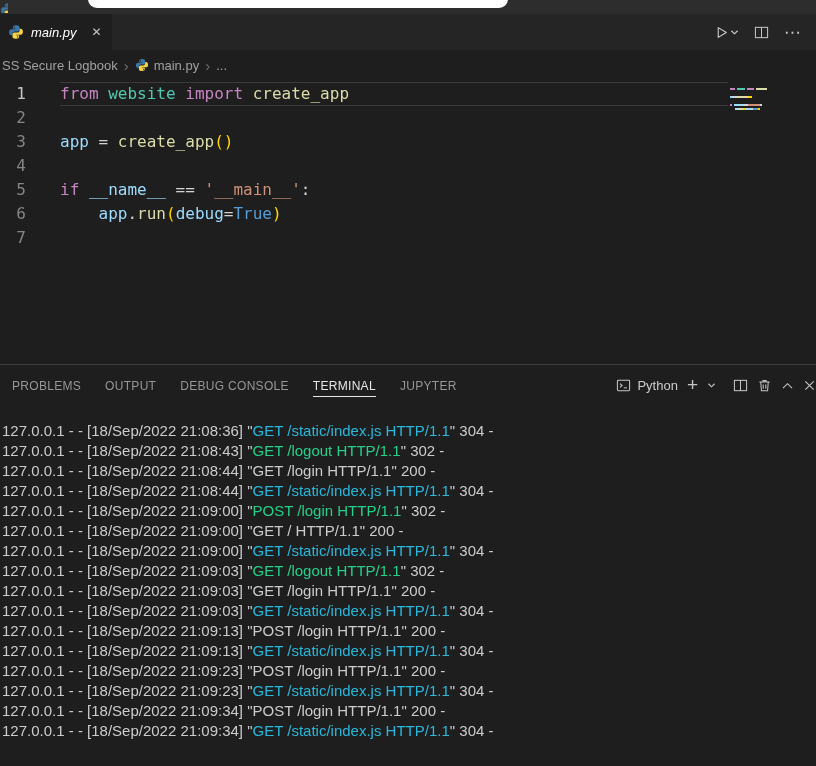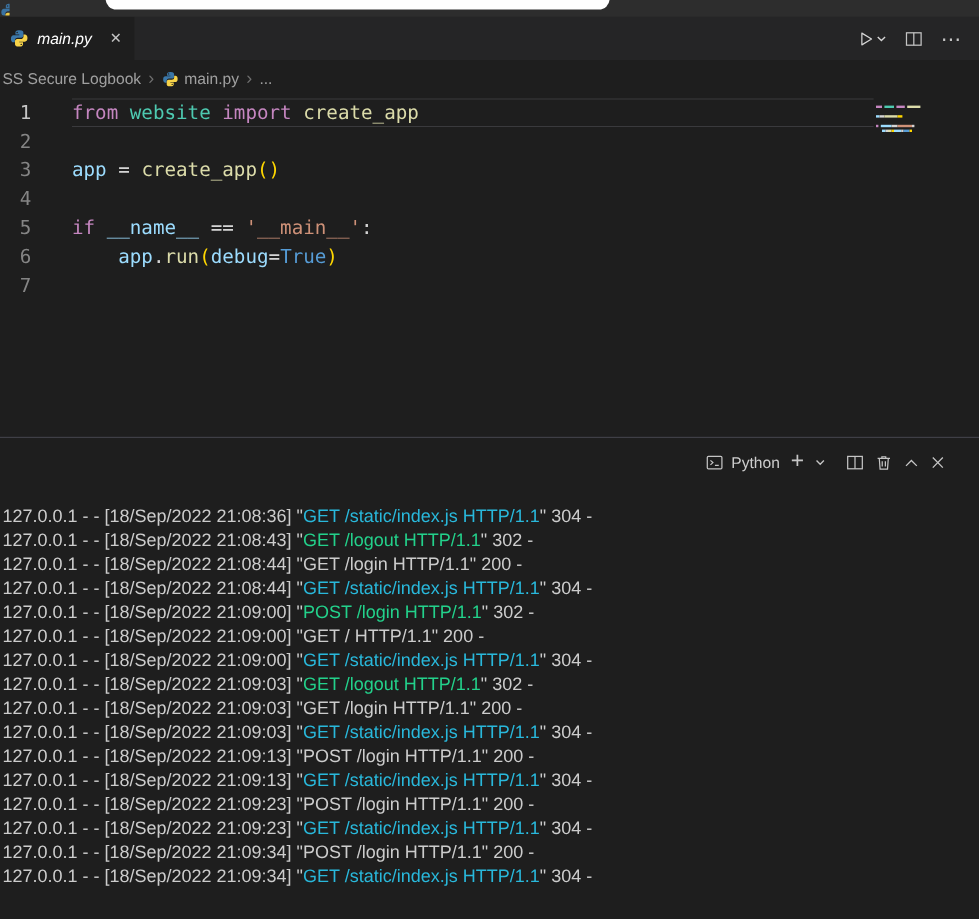--- a/index.html
+++ b/index.html
@@ -15,21 +15,21 @@
   
   .tabbar{height:36px;background:#252526;display:flex;align-items:stretch}
   .tab{display:flex;align-items:center;gap:7px;padding:0 10px 0 8px;background:#1e1e1e;color:#ffffff}
   .tab-title{font-style:italic;font-size:13px}
   .tab-close{color:#c5c5c5;font-size:12px;margin-left:8px;cursor:pointer}
   .editor-actions{margin-left:auto;display:flex;align-items:center;gap:7px;padding-right:14px;color:#d4d4d4}
   .action{display:flex;align-items:center;gap:1px;cursor:pointer}
   .more-glyph{font-size:17px;color:#c5c5c5;letter-spacing:1px}
   
   .breadcrumbs{height:30px;display:flex;align-items:center;font-size:13px;color:#a0a0a0;padding-left:2px;gap:3px;background:#1e1e1e}
-  .bc-item{display:flex;align-items:flex-end;gap:5px;cursor:pointer}
+  .bc-item{display:flex;align-items:center;gap:5px;cursor:pointer}
   .bc-sep{color:#6f6f6f;font-size:15px;margin:0 3px}
   
   .editor{height:284px;display:flex;position:relative;box-sizing:border-box;padding-top:2px;
     font-family:"DejaVu Sans Mono","Liberation Mono",monospace;font-size:16px;line-height:24px}
   .gutter{width:46px;flex:none;color:#858585;text-align:right;padding-right:20px;box-sizing:border-box}
   .gutter-line{height:24px}
   .gutter-line.active{color:#c6c6c6}
   .code-col{flex:1;padding-left:14px;margin-right:88px;white-space:pre}
   .code-line{height:24px}
   .code-line.active{box-shadow:inset 0 1px 0 #3a3a3d, inset 0 -1px 0 #3a3a3d}
@@ -39,21 +39,21 @@
   .minimap{position:absolute;right:46px;top:8px;width:40px}
   .mini-row{display:flex;height:2px;margin-bottom:2px}
   .mini-seg{height:2px;flex:none}
   
   .panel{border-top:1px solid #3f3f46}
   .panel-header{height:40px;display:flex;align-items:center}
   .panel-tabs{display:flex;align-items:center;height:100%}
   .panel-tab{margin:0 12px;padding:6px 0 3px;border-bottom:1px solid transparent;
     font-size:12px;letter-spacing:.3px;color:#969696;cursor:pointer;white-space:nowrap}
   .panel-tab.active{color:#e7e7e7;border-bottom-color:#e7e7e7}
-  .panel-actions{margin-left:auto;display:flex;align-items:center;gap:9px;padding-right:28px;color:#cccccc}
+  .panel-actions{margin-left:auto;display:flex;align-items:center;gap:9px;padding-right:0;color:#cccccc}
   .term-profile{display:flex;align-items:center;gap:6px;font-size:13px;color:#cccccc;cursor:pointer}
   .plus{font-size:19px;line-height:1;margin-top:-2px;color:#c5c5c5;cursor:pointer}
   .gap-l{margin-left:8px}
   .terminal{padding:16px 0 0 2px;font-family:Liberation Sans, sans-serif;
     font-size:15px;line-height:20px;color:#cccccc;white-space:pre}
   .t-green{color:var(--t-green)} .t-cyan{color:var(--t-cyan)}
 </style>
 </head>
 <body>
 
@@ -165,20 +165,27 @@
           <span class="mini-seg" style="width: 2px; background: rgb(212, 212, 212);"></span>
           <span class="mini-seg" style="width: 4.6px; background: rgb(86, 156, 214);"></span>
           <span class="mini-seg" style="width: 2px; background: rgb(255, 215, 0);"></span>
         </div>
         <div class="mini-row"></div>
       </div>
   </div>
 
   <div class="panel">
     <div class="panel-header">
+      <div class="panel-tabs">
+          <div class="panel-tab">PROBLEMS</div>
+          <div class="panel-tab">OUTPUT</div>
+          <div class="panel-tab">DEBUG CONSOLE</div>
+          <div class="panel-tab active">TERMINAL</div>
+          <div class="panel-tab">JUPYTER</div>
+        </div>
       <div class="panel-actions">
         <div class="term-profile">
           <svg width="15" height="15" viewBox="0 0 16 16" fill="none" stroke="#c5c5c5" stroke-width="1.1">
               <rect x="1.5" y="2.5" width="13" height="11" rx="1"></rect>
               <path d="M4.3 6l2.2 2-2.2 2"></path>
               <path d="M8.3 10.5h3.4"></path>
             </svg>
           <span>Python</span>
         </div>
         <span class="plus">+</span>

